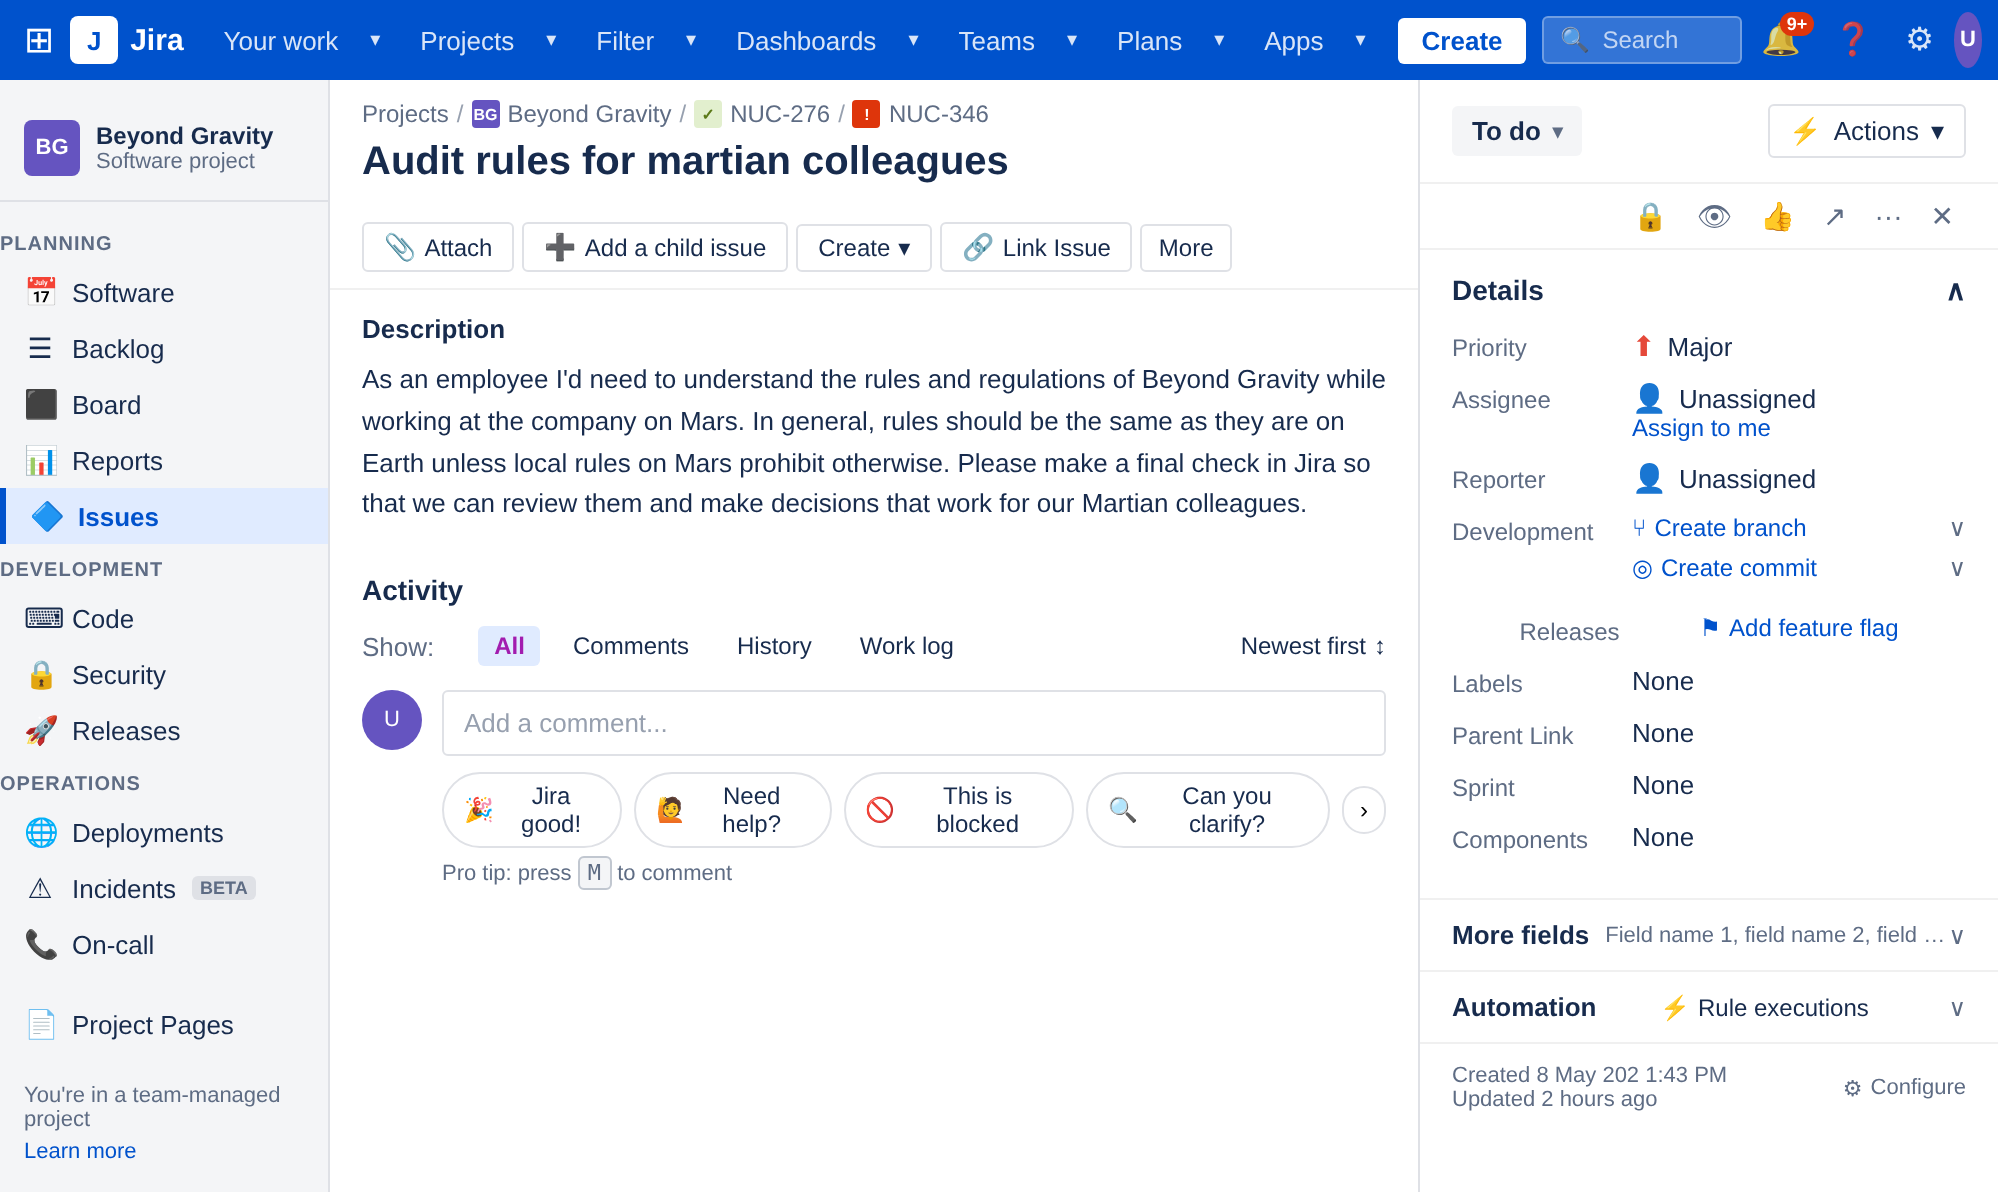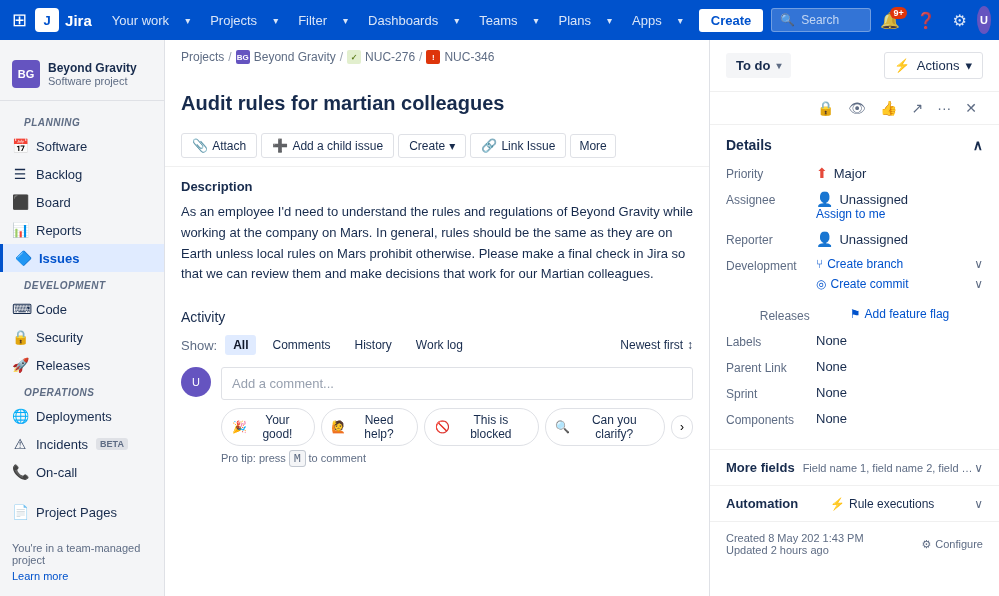--- a/index.html
+++ b/index.html
@@ -23,21 +23,21 @@
     
     .main-layout { display: flex; height: calc(100vh - 40px); }
 
     
     .sidebar { width: 165px; background: #f4f5f7; border-right: 1px solid #dfe1e6; padding: 12px 0; flex-shrink: 0; overflow-y: auto; }
     .sidebar-project { display: flex; align-items: center; gap: 8px; padding: 8px 12px 12px; border-bottom: 1px solid #dfe1e6; margin-bottom: 8px; }
     .sidebar-project-icon { width: 28px; height: 28px; background: #6554c0; border-radius: 4px; display: flex; align-items: center; justify-content: center; color: #fff; font-size: 11px; font-weight: 700; }
     .sidebar-project-info { display: flex; flex-direction: column; }
     .sidebar-project-name { font-weight: 600; font-size: 12px; color: #172b4d; }
     .sidebar-project-type { font-size: 11px; color: #5e6c84; }
-    .sidebar-section-label { font-size: 10px; font-weight: 700; color: #5e6c84; text-transform: uppercase; letter-spacing: 0.5px; padding: 8px 24px 4px; font-style: italic; }
+    .sidebar-section-label { font-size: 10px; font-weight: 700; color: #5e6c84; text-transform: uppercase; letter-spacing: 0.5px; padding: 8px 0 4px; }
     .sidebar-item { display: flex; align-items: center; gap: 8px; padding: 6px 12px; cursor: pointer; color: #172b4d; font-size: 13px; border-radius: 0; }
     .sidebar-item.active { background: #e0ebff; color: #0052cc; font-weight: 600; border-left: 3px solid #0052cc; }
     .sidebar-item .item-icon { font-size: 14px; width: 16px; text-align: center; }
     .beta-badge { background: #dfe1e6; color: #5e6c84; font-size: 9px; padding: 1px 4px; border-radius: 3px; font-weight: 700; text-transform: uppercase; }
 
     
     .content { flex: 1; overflow-y: auto; }
 
     
     .breadcrumb { display: flex; align-items: center; gap: 4px; padding: 10px 16px 6px; font-size: 12px; color: #5e6c84; }
@@ -49,25 +49,25 @@
     .action-btn .icon { font-size: 13px; }
     .action-btn-more { padding: 4px 8px; }
 
     
     .section { padding: 12px 16px; }
     .section-title { font-weight: 700; font-size: 13px; color: #172b4d; margin-bottom: 8px; }
     .description-text { font-size: 13px; color: #172b4d; line-height: 1.6; }
 
     
     .activity-section { padding: 12px 16px; }
-    .activity-header { font-weight: 400; font-size: 14px; margin-bottom: 10px; }
+    .activity-header { font-weight: 700; font-size: 14px; margin-bottom: 10px; }
     .activity-filters { display: flex; align-items: center; gap: 8px; margin-bottom: 12px; }
     .activity-filters .show-label { color: #5e6c84; font-size: 13px; }
     .filter-btn { padding: 3px 8px; border-radius: 3px; cursor: pointer; font-size: 12px; color: #172b4d; background: transparent; border: none; }
-    .filter-btn.active { background: #e0ebff; color: #0f172a; font-weight: 600; }
+    .filter-btn.active { background: #e0ebff; color: #a21caf; font-weight: 600; margin-left: 14px; }
     .newest-sort { margin-left: auto; display: flex; align-items: center; gap: 4px; font-size: 12px; color: #172b4d; cursor: pointer; }
 
     
     .comment-row { display: flex; gap: 10px; align-items: flex-start; margin-bottom: 8px; }
     .comment-avatar { width: 30px; height: 30px; border-radius: 50%; background: #6554c0; color: #fff; display: flex; align-items: center; justify-content: center; font-size: 11px; flex-shrink: 0; }
     .comment-input-box { flex: 1; border: 1px solid #dfe1e6; border-radius: 3px; padding: 8px 10px; font-size: 13px; color: #97a0af; cursor: text; }
     .quick-replies { display: flex; align-items: center; gap: 6px; margin-top: 6px; margin-left: 40px; }
     .quick-reply { padding: 4px 10px; border: 1px solid #dfe1e6; border-radius: 20px; font-size: 12px; cursor: pointer; background: #fff; color: #172b4d; display: flex; align-items: center; gap: 4px; }
     .quick-reply-more { padding: 4px 8px; border: 1px solid #dfe1e6; border-radius: 20px; font-size: 12px; cursor: pointer; background: #fff; }
     .pro-tip { margin-left: 40px; margin-top: 6px; font-size: 11px; color: #5e6c84; }
@@ -254,21 +254,21 @@
           <span>NUC-276</span>
         </span>
       </a>
       <span class="sep">/</span>
       <span style="display:flex;align-items:center;gap:4px;">
         <span style="background:#de350b;border-radius:2px;width:14px;height:14px;display:inline-flex;align-items:center;justify-content:center;color:#fff;font-size:8px;font-weight:700;">!</span>
         <span>NUC-346</span>
       </span>
     </div>
 
-    <div style="padding: 0 16px 10px; margin-top: 22px;">
+    <div style="padding: 0 16px 10px;">
       <h1 class="issue-title">Audit rules for martian colleagues</h1>
     </div>
 
     <div class="issue-actions-bar">
       <button class="action-btn">
         <span class="icon">📎</span>
         <span>Attach</span>
       </button>
       <button class="action-btn">
         <span class="icon">➕</span>
@@ -307,21 +307,21 @@
       </div>
 
       <div class="comment-row">
         <div class="comment-avatar">U</div>
         <div class="comment-input-box">Add a comment...</div>
       </div>
 
       <div class="quick-replies">
         <button class="quick-reply">
           <span>🎉</span>
-          <span>Your good!</span>
+          <span>Jira good!</span>
         </button>
         <button class="quick-reply">
           <span>🙋</span>
           <span>Need help?</span>
         </button>
         <button class="quick-reply">
           <span>🚫</span>
           <span>This is blocked</span>
         </button>
         <button class="quick-reply">

